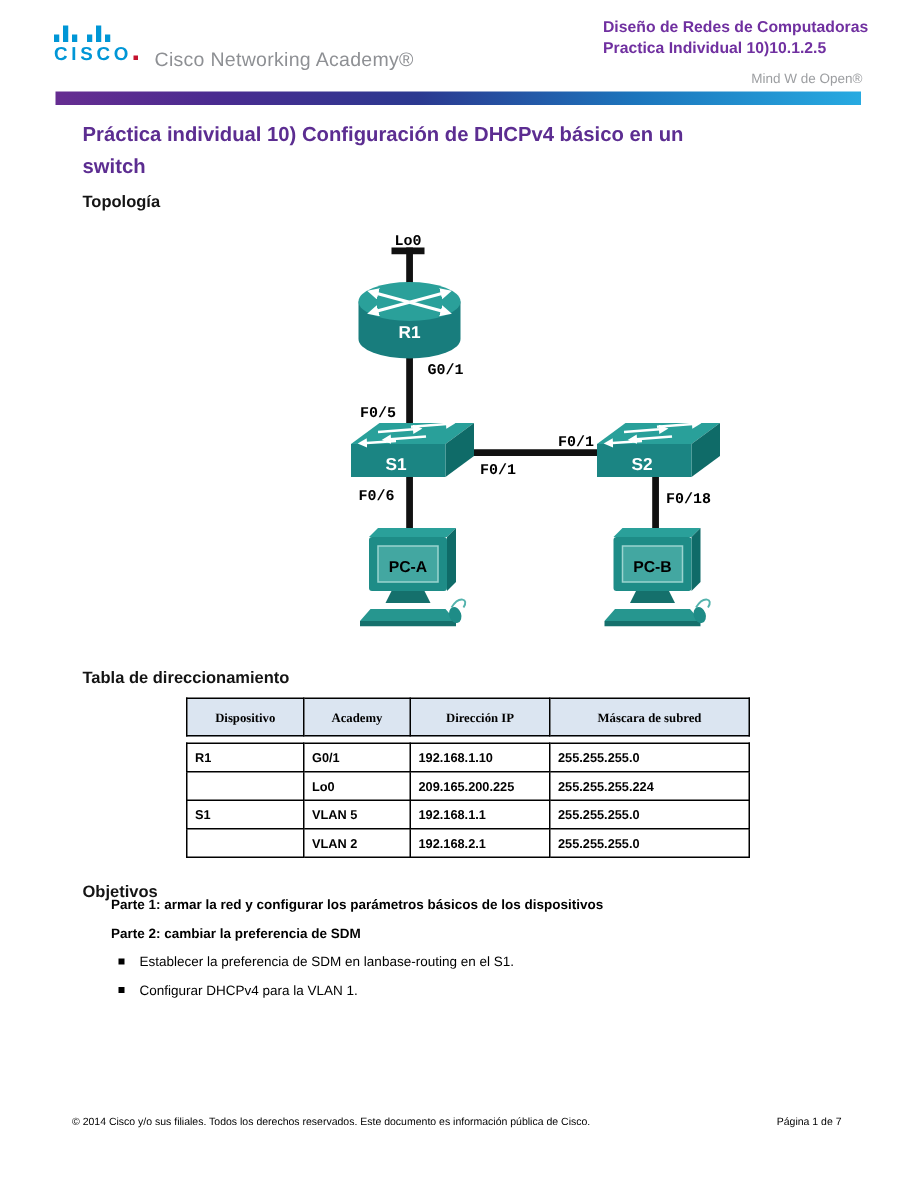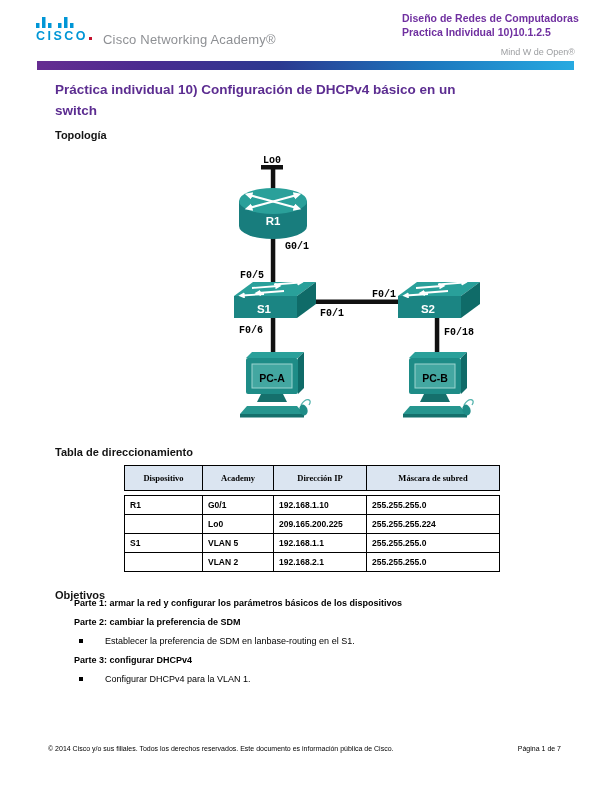--- a/index.html
+++ b/index.html
@@ -59,21 +59,21 @@
   .addr-body td {
     border:1px solid #000; font-weight:bold; height:18px;
     padding:0 0 0 5px; text-align:left; vertical-align:middle;
   }
   .c-dev{width:78px;} .c-if{width:71px;} .c-ip{width:93px;} .c-mask{width:133px;}
   
   .objectives { position:absolute; left:74px; top:598px; width:490px; }
   .obj-part   { font-size:9px; font-weight:bold; color:#000; margin-bottom:9px; }
   .obj-bullet { display:flex; align-items:flex-start; margin-bottom:9px; padding-left:5px; }
   .bullet-square { width:4px; height:4px; background:#000; margin-top:3px; flex:0 0 4px; }
-  .obj-bullet-text { font-size:9px; color:#000; margin-left:22px; }
+  .obj-bullet-text { font-size:9px; color:#000; margin-left:10px; }
   
   .footer {
     position:absolute; left:48px; top:745px; width:513px;
     display:flex; justify-content:space-between;
     font-size:7px; color:#000;
   }
 </style>
 </head>
 <body>
 
@@ -250,21 +250,20 @@
 
   <div class="h2 h2-objectives">Objetivos</div>
 
   <div class="objectives">
     <div class="obj-part">Parte 1: armar la red y configurar los parámetros básicos de los dispositivos</div>
     <div class="obj-part">Parte 2: cambiar la preferencia de SDM</div>
     <div class="obj-bullet">
       <span class="bullet-square"></span>
       <span class="obj-bullet-text">Establecer la preferencia de SDM en lanbase-routing en el S1.</span>
     </div>
-    <div class="obj-part">Parte 3: configurar DHCPv4</div>
     <div class="obj-bullet">
       <span class="bullet-square"></span>
       <span class="obj-bullet-text">Configurar DHCPv4 para la VLAN 1.</span>
     </div>
   </div>
 
   <div class="footer">
     <span>© 2014 Cisco y/o sus filiales. Todos los derechos reservados. Este documento es información pública de Cisco.</span>
     <span>Página 1 de 7</span>
   </div>

